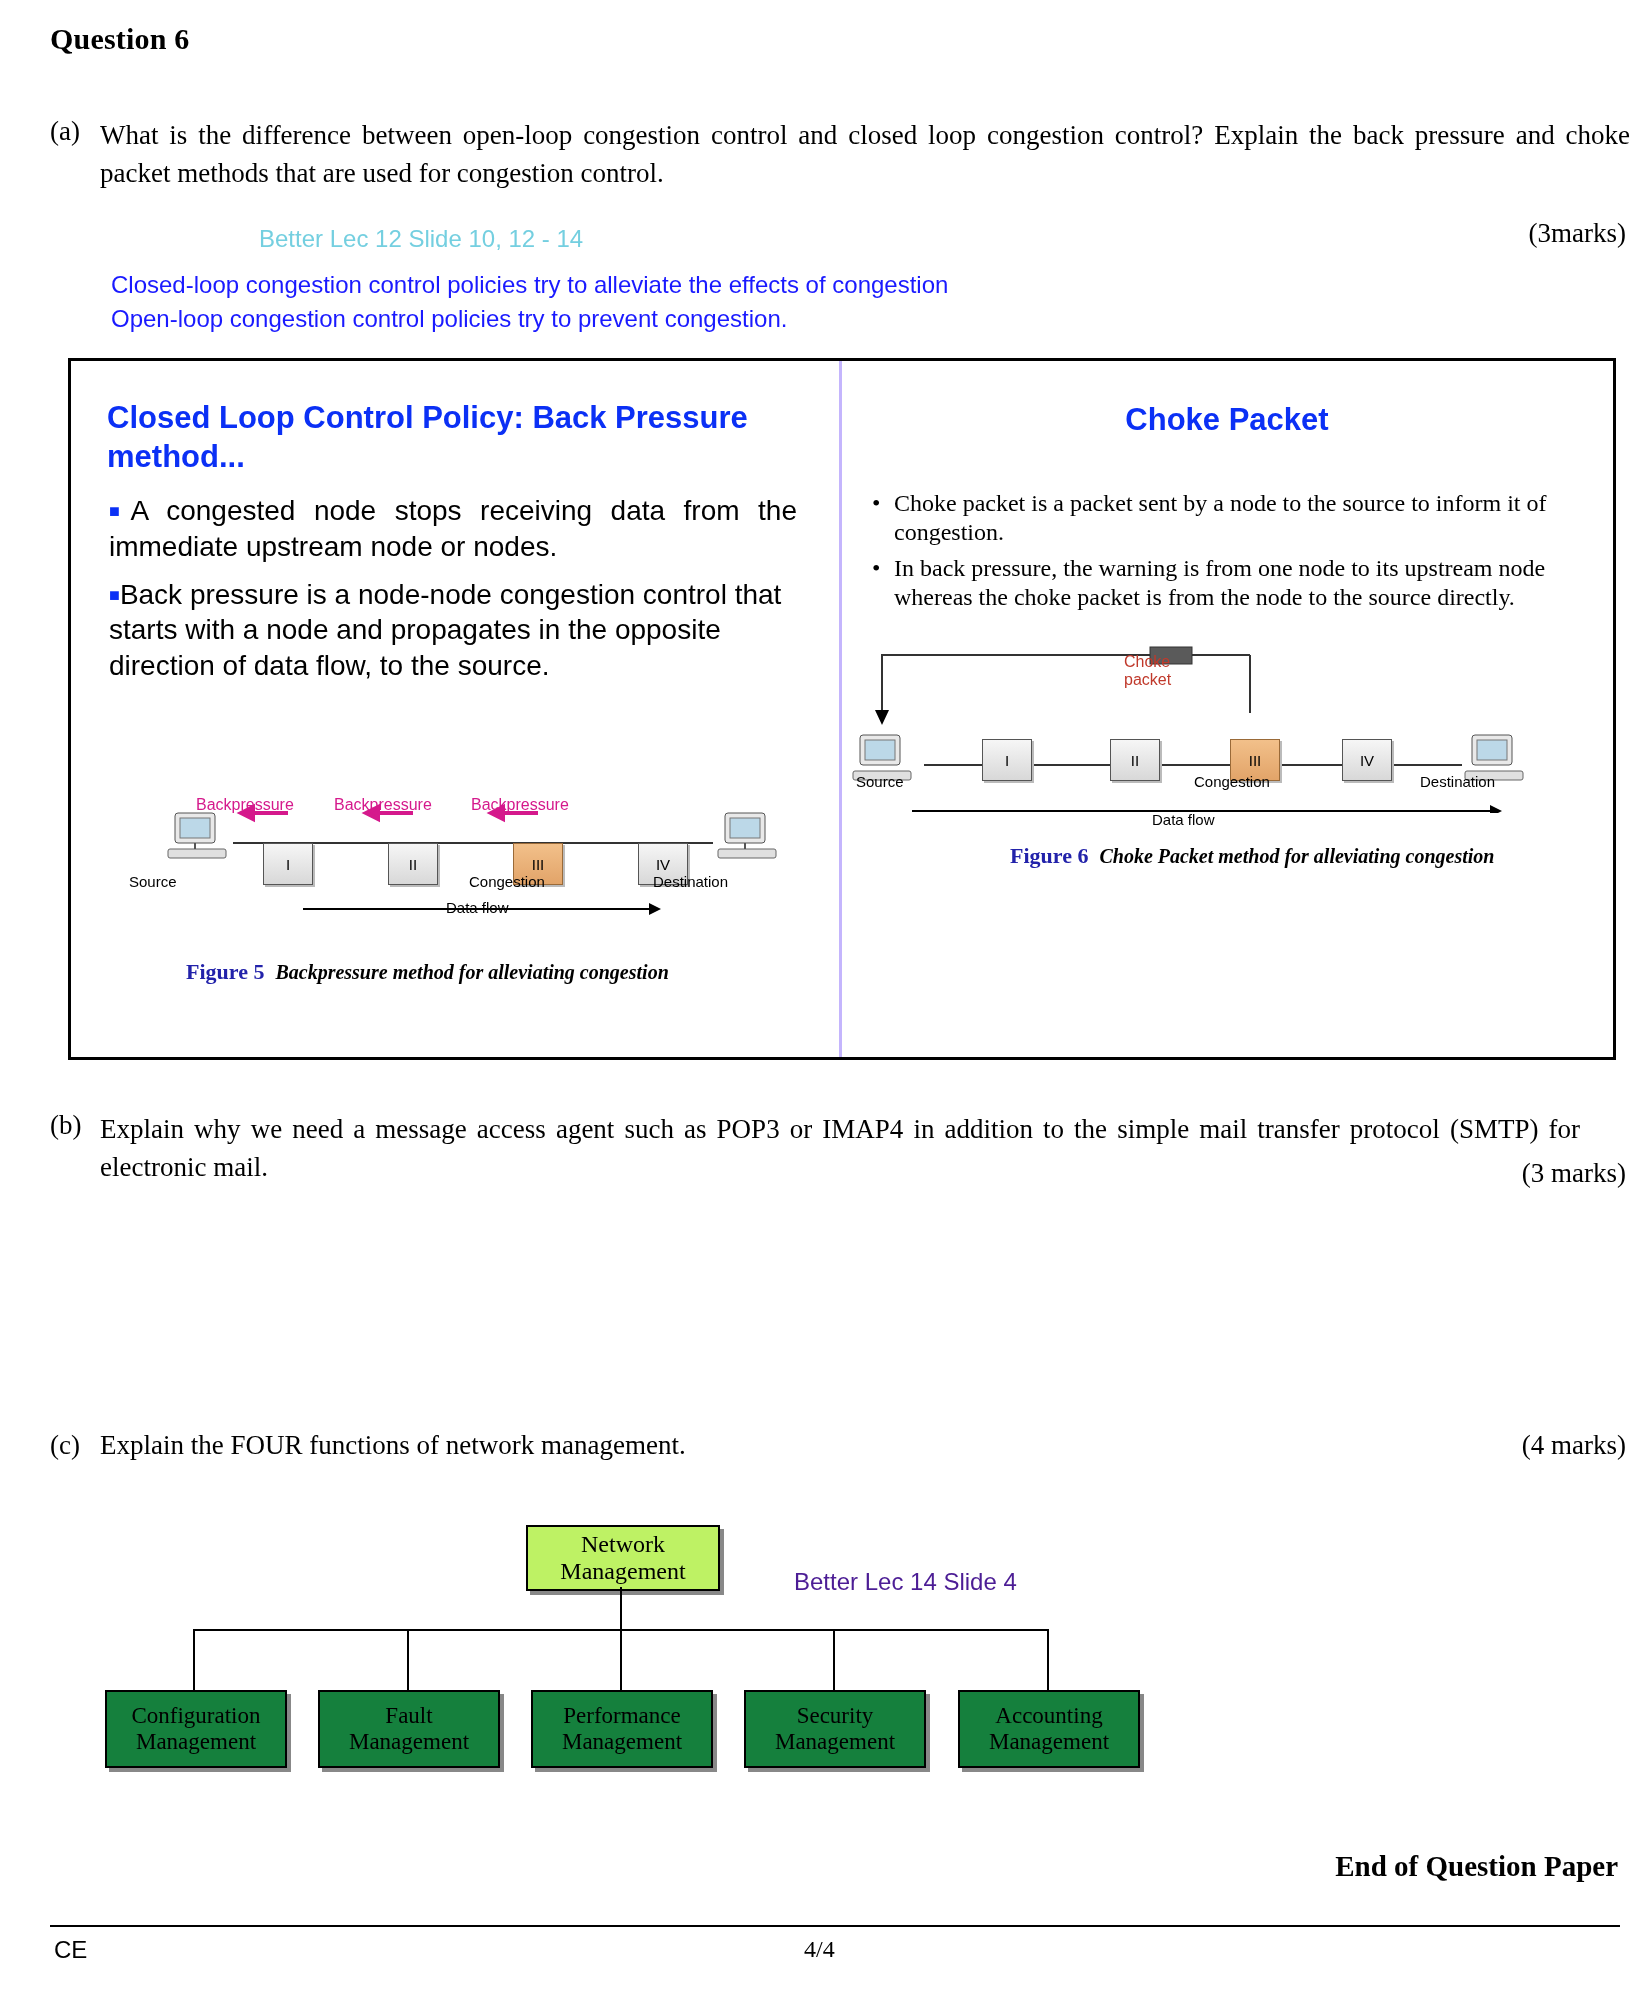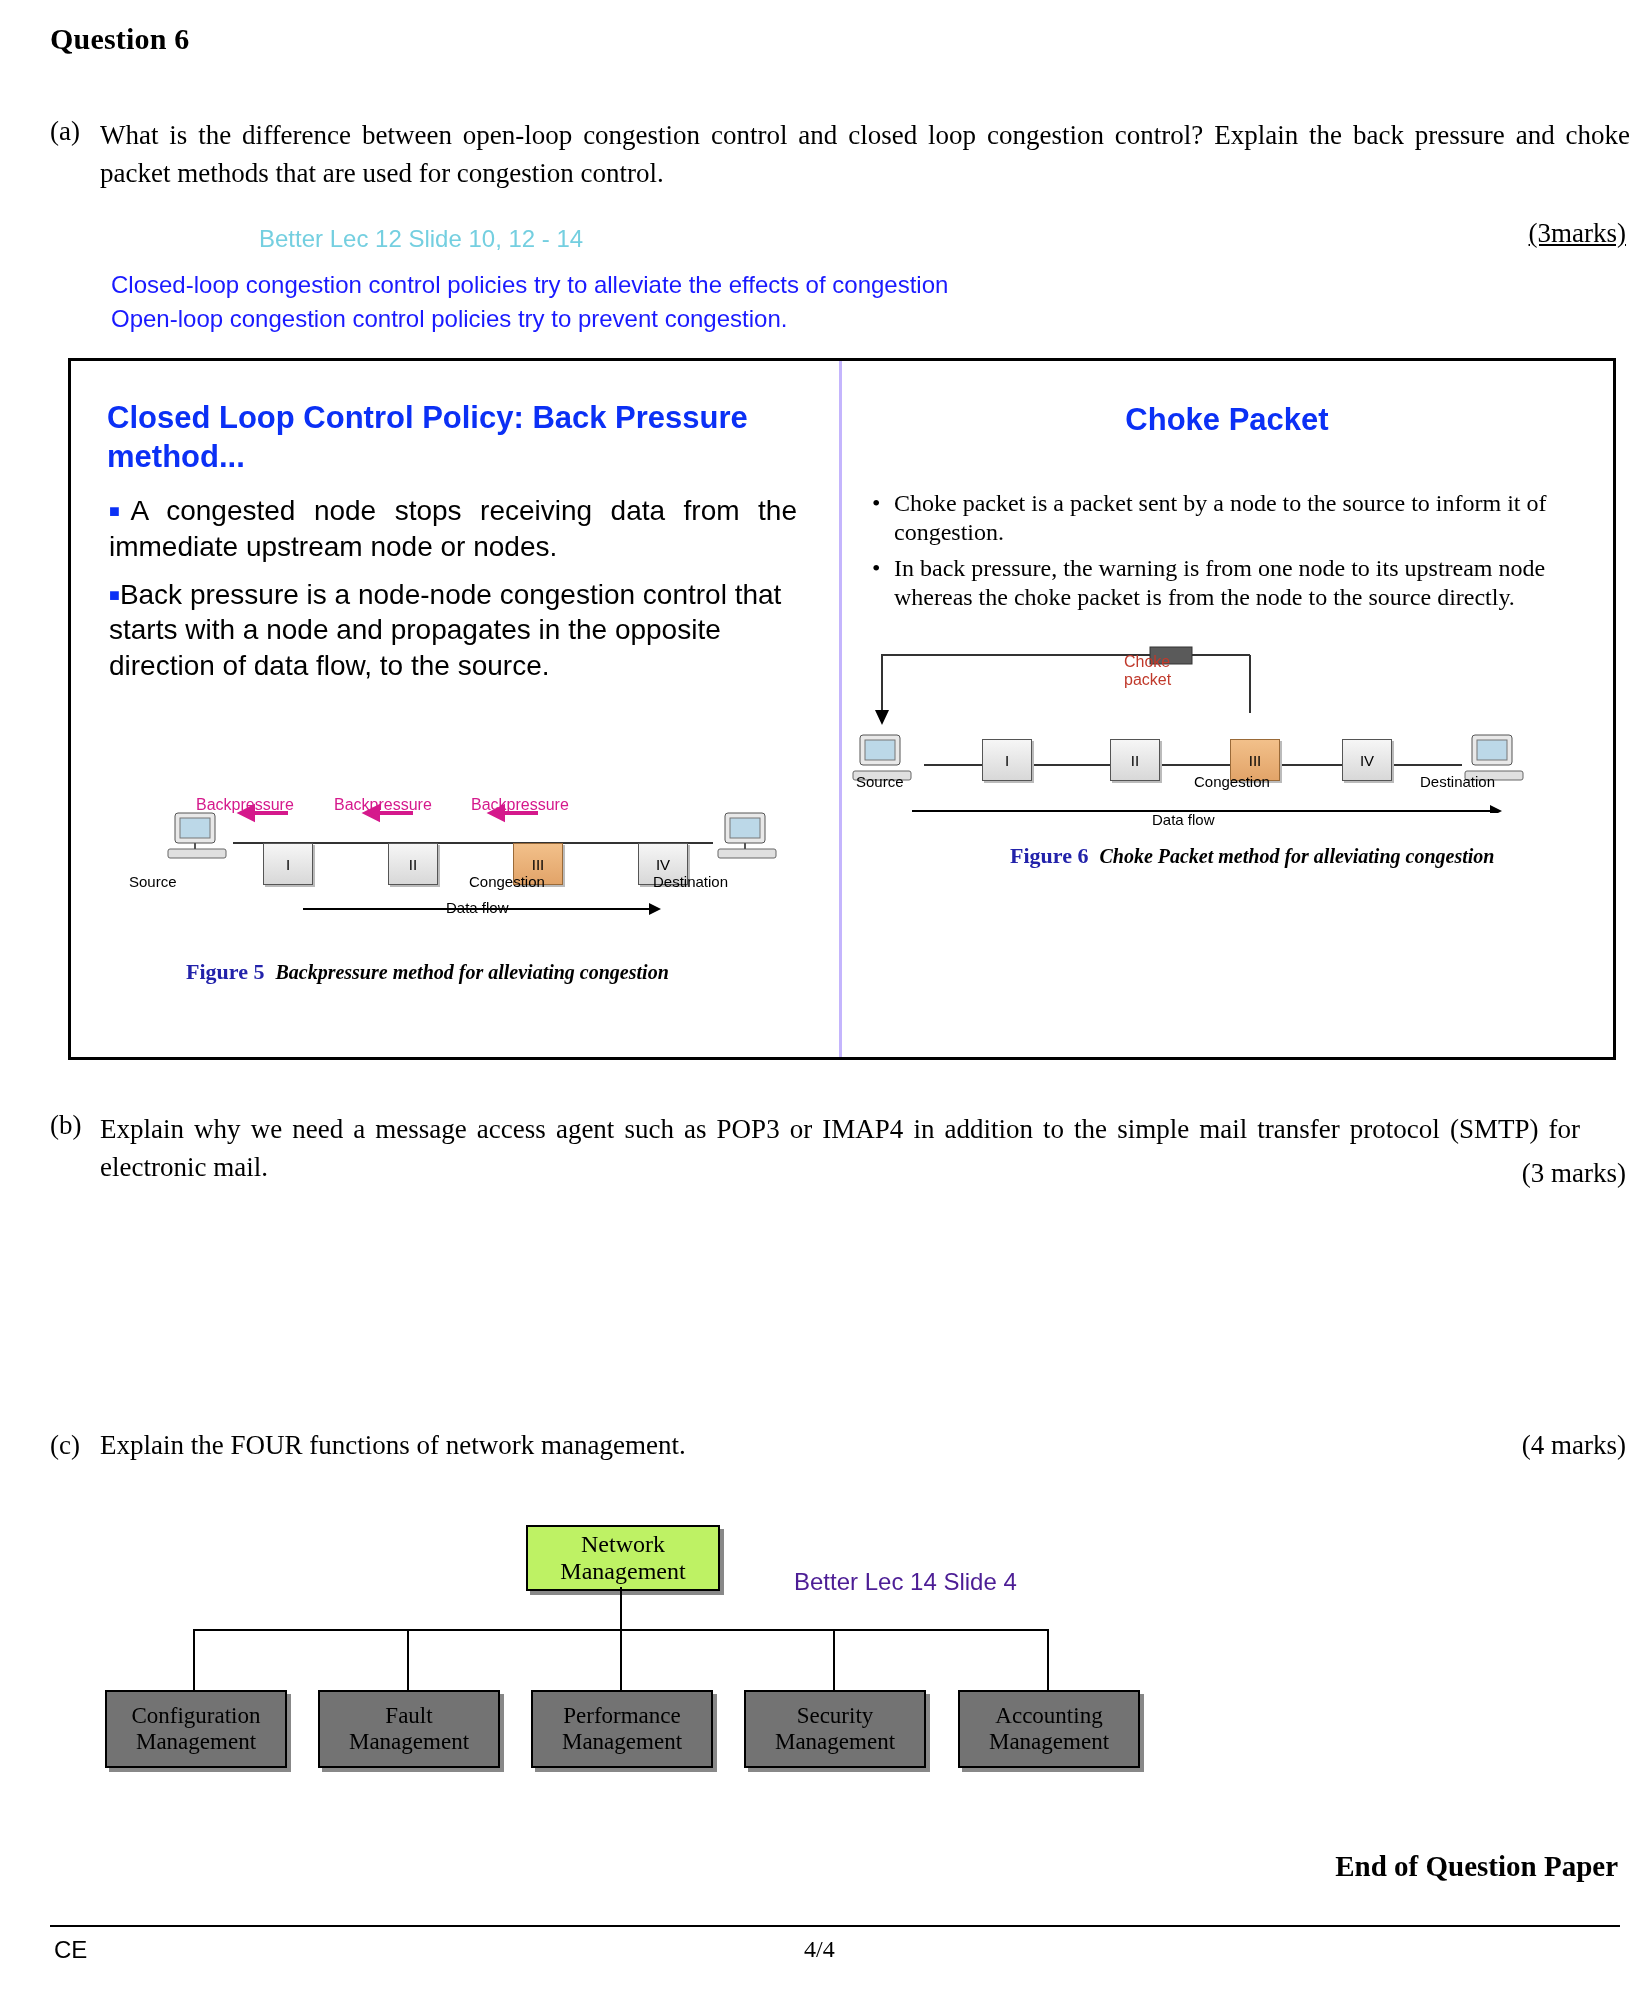--- a/index.html
+++ b/index.html
@@ -43,21 +43,20 @@
     left: 84px; top: 116px;
     width: 1530px;
     font-size: 27px;
     line-height: 1.42;
     text-align: justify;
   }
   .marks-a {
     position: absolute;
     right: 30px; top: 218px;
     font-size: 27px;
-    text-decoration: underline;
   }
 
   .better-note-a {
     position: absolute;
     left: 243px; top: 225px;
     font-size: 24px;
     color: #74cfe0;
     font-family: "Liberation Sans", sans-serif;
   }
 
@@ -266,21 +265,21 @@
     display: flex; align-items: center; justify-content: center;
     text-align: center;
     font-size: 24px;
     font-weight: normal;
     line-height: 1.12;
   }
   .org-leaf {
     position: absolute;
     top: 165px;
     width: 178px; height: 74px;
-    background: #737373;
+    background: #15803d;
     border: 2px solid #000;
     box-shadow: 4px 4px 0 #888;
     display: flex; align-items: center; justify-content: center;
     text-align: center;
     font-size: 23px;
     line-height: 1.15;
   }
   .vline { position: absolute; background: #000; width: 2px; }
   .hline { position: absolute; background: #000; height: 2px; }
 

